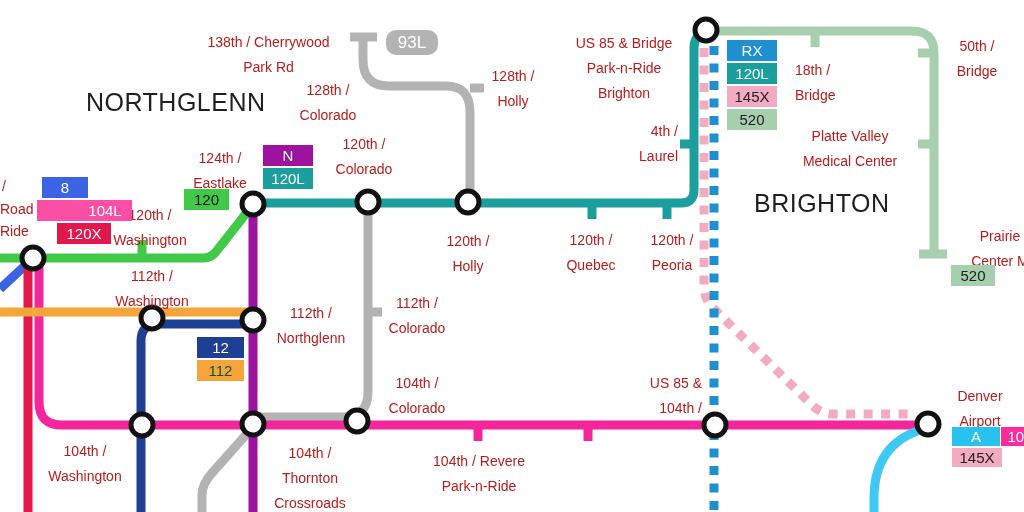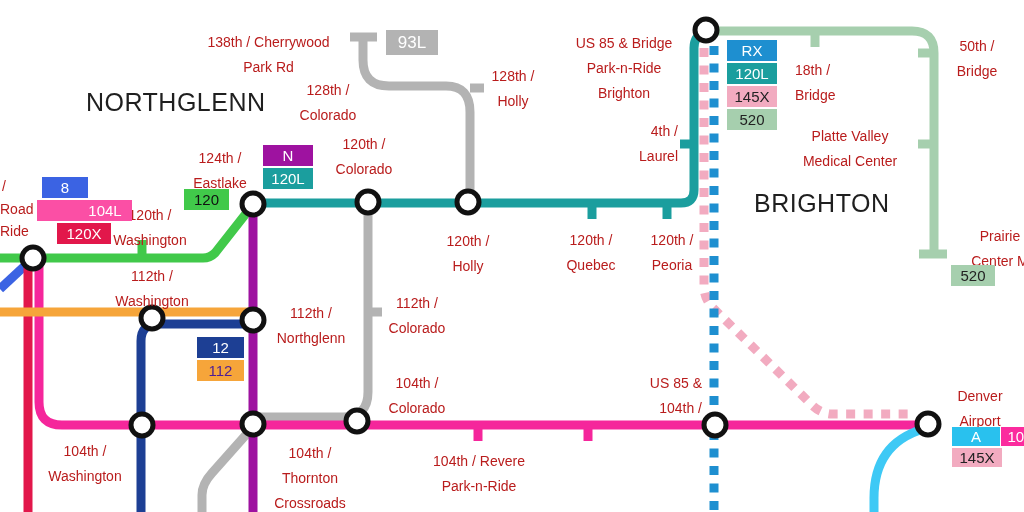--- a/index.html
+++ b/index.html
@@ -136,25 +136,25 @@
 Airport</div>
   <div class="lbl c" style="left:950px;top:224px;width:100px">Prairie
 Center M</div>
 
   <div class="badge" style="left: 42px; top: 177px; width: 46px; background: rgb(59, 99, 227); color: rgb(255, 255, 255);">8</div>
   <div class="badge" style="left: 37px; top: 200px; width: 54px; background: rgb(251, 79, 165); color: rgb(255, 255, 255); padding-left: 41px;">104L</div>
   <div class="badge" style="left: 37px; top: 223px; width: 54px; background: rgb(226, 23, 75); color: rgb(255, 255, 255); margin-left: 20px;">120X</div>
   <div class="badge" style="left: 263px; top: 145px; width: 50px; background: rgb(158, 18, 160); color: rgb(255, 255, 255);">N</div>
   <div class="badge" style="left: 263px; top: 168px; width: 50px; background: rgb(27, 158, 158); color: rgb(255, 255, 255);">120L</div>
   <div class="badge" style="left: 184px; top: 189px; width: 45px; background: rgb(65, 201, 74); color: rgb(17, 17, 17);">120</div>
-  <div class="badge big" style="left: 386px; top: 30px; width: 52px; background: rgb(179, 179, 179); color: rgb(255, 255, 255);">93L</div>
+  <div class="badge big" style="left: 386px; top: 30px; width: 52px; background: rgb(179, 179, 179); color: rgb(255, 255, 255); border-radius: 10px;">93L</div>
   <div class="badge" style="left: 727px; top: 40px; width: 50px; background: rgb(30, 143, 208); color: rgb(255, 255, 255);">RX</div>
   <div class="badge" style="left: 727px; top: 63px; width: 50px; background: rgb(27, 158, 158); color: rgb(255, 255, 255);">120L</div>
   <div class="badge" style="left: 727px; top: 86px; width: 50px; background: rgb(242, 171, 192); color: rgb(34, 34, 34);">145X</div>
   <div class="badge" style="left: 727px; top: 109px; width: 50px; background: rgb(166, 207, 174); color: rgb(34, 34, 34);">520</div>
   <div class="badge" style="left: 197px; top: 337px; width: 47px; background: rgb(29, 63, 148); color: rgb(255, 255, 255);">12</div>
-  <div class="badge" style="left: 197px; top: 360px; width: 47px; background: rgb(246, 165, 58); color: #4c1d95;">112</div>
+  <div class="badge" style="left: 197px; top: 360px; width: 47px; background: rgb(246, 165, 58); color: #14532d;">112</div>
   <div class="badge" style="left: 951px; top: 265px; width: 44px; background: rgb(166, 207, 174); color: rgb(34, 34, 34);">520</div>
   <div class="badge sm" style="left: 952px; top: 427px; width: 48px; background: rgb(41, 193, 238); color: rgb(255, 255, 255);">A</div>
   <div class="badge sm" style="left: 1001px; top: 427px; width: 48px; background: rgb(251, 43, 158); color: rgb(255, 255, 255);">104X</div>
   <div class="badge sm" style="left: 952px; top: 448px; width: 50px; background: rgb(242, 171, 192); color: rgb(34, 34, 34);">145X</div>
 
 </div>
 
 </body></html>

